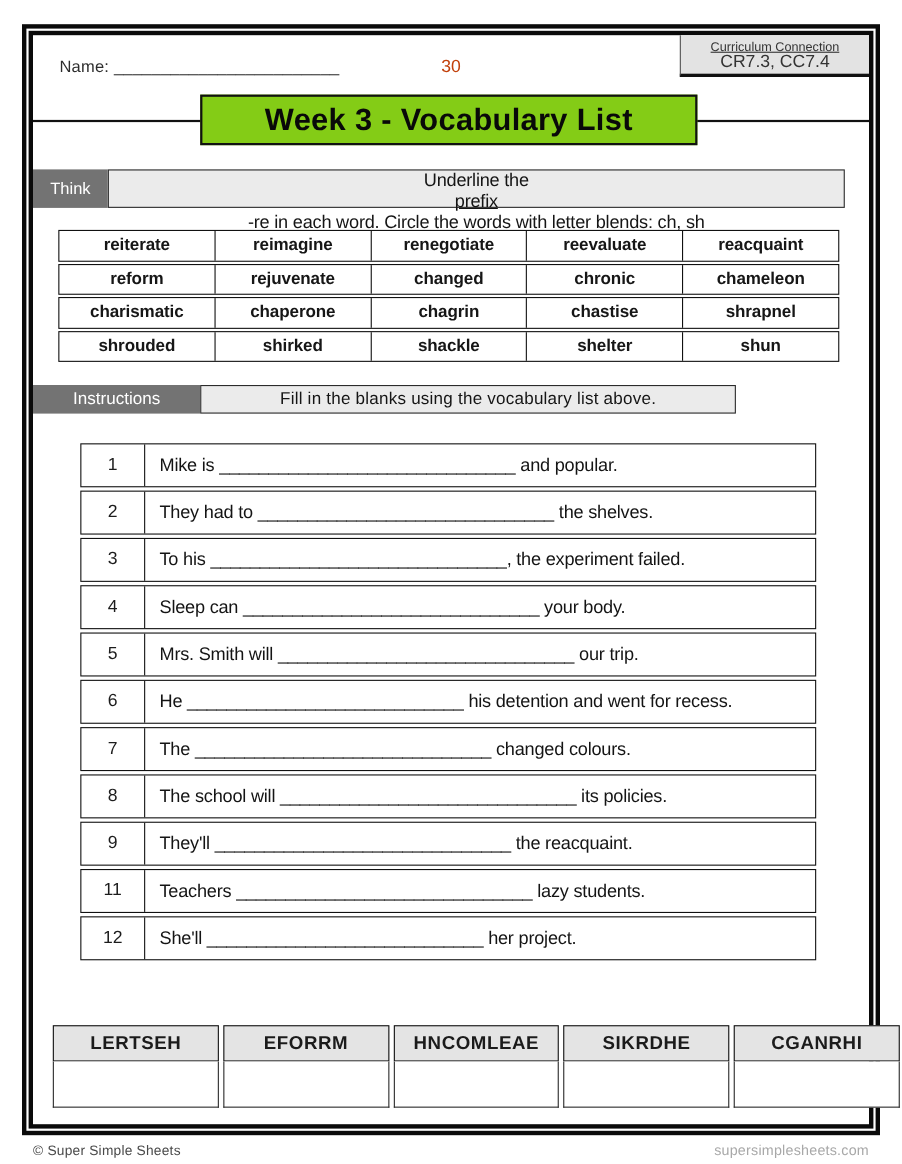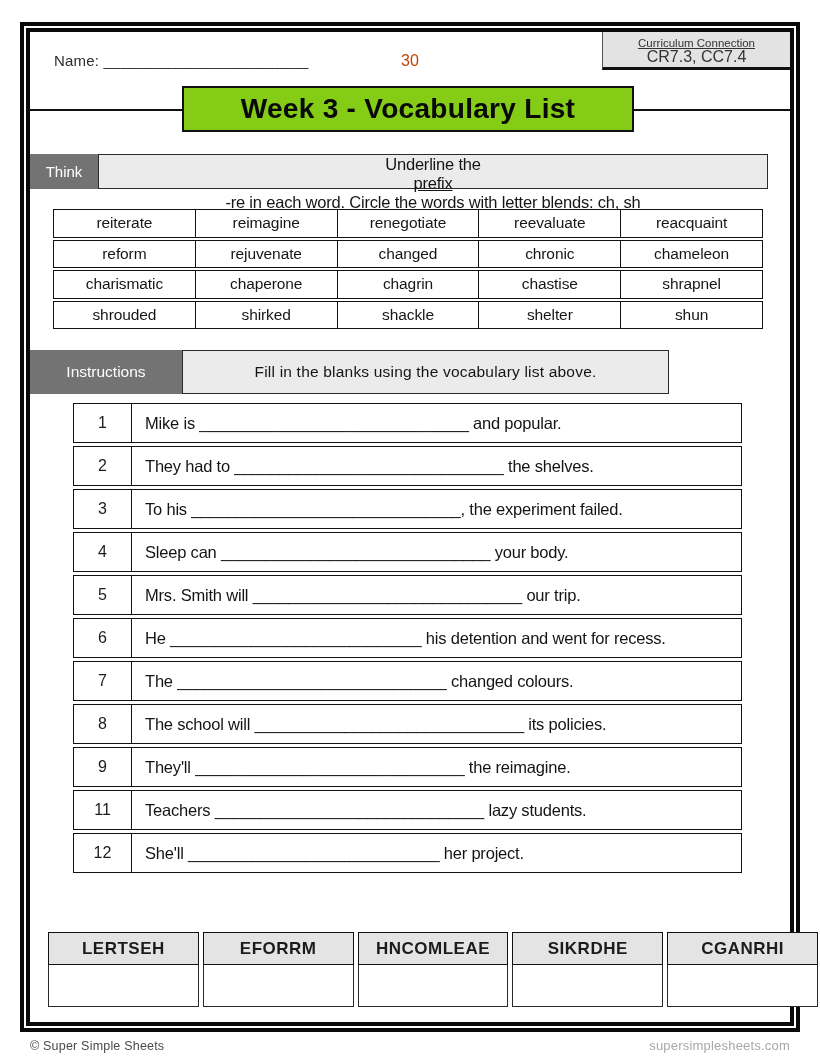--- a/index.html
+++ b/index.html
@@ -12,21 +12,21 @@
   }
   .frame-inner{
     position:absolute; inset:2px; border:4px solid #0a0a0a; background:#fff;
   }
 
   
   .name-line{ position:absolute; left:24px; top:20px; font-size:15px; color:#2c2c2c; letter-spacing:.2px; }
   .name-line .blank{ color:#2c2c2c; }
   .page-number{ position:absolute; left:0; right:0; top:20px; text-align:center; font-size:16px; color:#c2410c; }
   .curriculum-box{
-    position:absolute; top:0; right:0; width:188px; height:38px;
+    position:absolute; top:0; right:0; width:172px; height:38px;
     background:#e3e3e3; border-left:1px solid #555; border-bottom:3px solid #111;
     text-align:center; padding-top:4px; line-height:14px;
   }
   .curr-title{ font-size:11.5px; color:#333; text-decoration:underline; }
   .curr-codes{ font-size:16px; color:#333; }
   .header-rule{ position:absolute; left:0; right:0; top:77px; height:2px; background:#111; }
   .title-box{
     position:absolute; left:152px; top:54px; width:452px; height:46px;
     background:#84cc16; border:2px solid #111; z-index:2;
     display:flex; align-items:center; justify-content:center;
@@ -40,30 +40,30 @@
   }
   .think-label{ width:68px; font-size:15px; }
   .gray-box{ background:#ebebeb; border:1.5px solid #2b2b2b;flex-direction:column; }
   .think-instruction{
     width:670px; display:flex; align-items:center; padding:0 11px;
     font-size:16.5px; letter-spacing:-0.2px; color:#151515; white-space:nowrap;
   }
   .u{ text-decoration:underline; }
 
   
-  .vocab-table{ position:absolute; left:23px; top:177px; width:710px; display:flex; flex-direction:column; gap:2px; }
+  .vocab-table{ position:absolute; left:23px; top:177px; width:710px; display:flex; flex-direction:column; gap:2px;font-weight:bold; }
   .vocab-row{ display:flex; height:28.5px; border:1.5px solid #111; background:#fff; }
   .vocab-cell{
     flex:1; display:flex; align-items:center; justify-content:center;
     font-size:15.5px; letter-spacing:-0.1px; border-left:1.5px solid #111; color:#161616;
   }
   .vocab-cell:first-child{ border-left:none; }
 
   
-  .instr-row{ position:absolute; left:0; top:318px; height:44px; display:flex; }
+  .instr-row{ position:absolute; left:0; top:318px; height:26px; display:flex; }
   .instr-label{ width:152px; font-size:15.5px; }
   .instr-text{
     width:487px; display:flex; align-items:center; justify-content:center;
     font-size:15.5px; letter-spacing:.2px; color:#151515;
   }
 
   
   .sentences{ position:absolute; left:43px; top:371px; width:669px; display:flex; flex-direction:column; gap:3px; }
   .sentence-row{ display:flex; height:40px; border:1.5px solid #111; background:#fff; }
   .sentence-num{
@@ -188,21 +188,21 @@
       <div class="sentence-row">
         <div class="sentence-num">7</div>
         <div class="sentence-text">The ______________________________ changed colours.</div>
       </div>
       <div class="sentence-row">
         <div class="sentence-num">8</div>
         <div class="sentence-text">The school will ______________________________ its policies.</div>
       </div>
       <div class="sentence-row">
         <div class="sentence-num">9</div>
-        <div class="sentence-text">They'll ______________________________ the reimagine.</div>
+        <div class="sentence-text">They'll ______________________________ the reacquaint.</div>
       </div>
       <div class="sentence-row">
         <div class="sentence-num">11</div>
         <div class="sentence-text">Teachers ______________________________ lazy students.</div>
       </div>
       <div class="sentence-row">
         <div class="sentence-num">12</div>
         <div class="sentence-text">She'll ____________________________ her project.</div>
       </div>
     </div>

